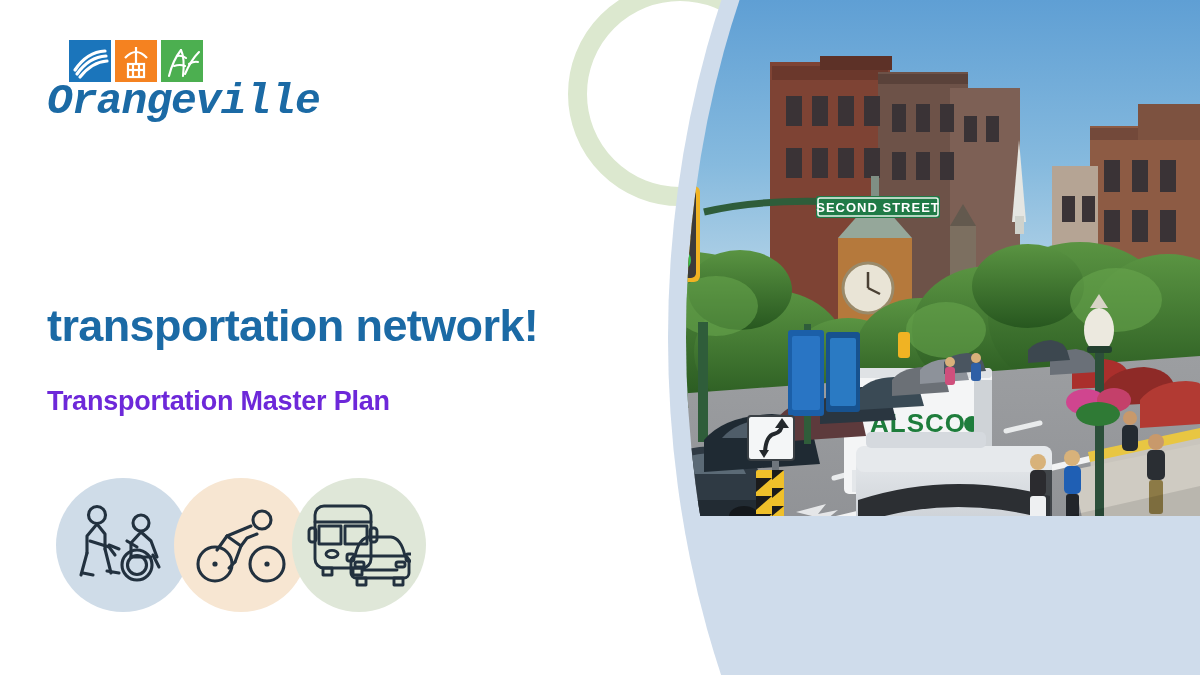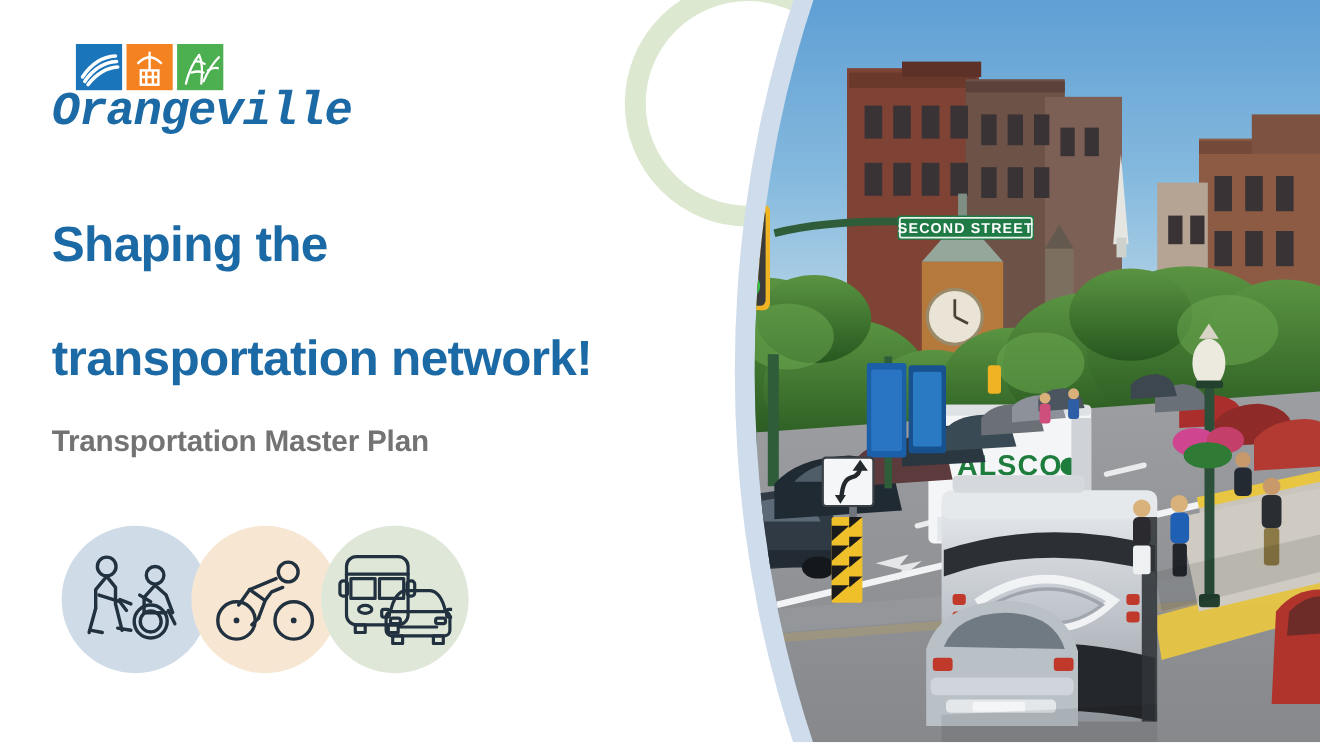--- a/index.html
+++ b/index.html
@@ -39,21 +39,21 @@
     position: absolute;
     left: 0; top: 0;
     width: 580px; height: 675px;
     background: #cfdceb;
     -webkit-clip-path: ellipse(512px 760px at 560px 338px);
     clip-path: ellipse(512px 760px at 560px 338px);
   }
   .photo {
     position: absolute;
     left: 0; top: 0;
-    width: 580px; height: 675px;
+    width: 580px; height: 516px;
     overflow: hidden;
     -webkit-clip-path: ellipse(496px 748px at 562px 338px);
     clip-path: ellipse(496px 748px at 562px 338px);
   }
   .photo svg { display: block; width: 580px; height: 675px; }
 
   
   .logo {
     position: absolute;
     left: 47px; top: 40px;
@@ -89,21 +89,21 @@
     font-weight: bold;
     color: #1b6aa5;
     letter-spacing: -0.6px;
   }
   .subtitle {
     position: absolute;
     left: 47px; top: 386px;
     z-index: 4;
     font-size: 27px;
     font-weight: bold;
-    color: #737373;
+    color: #6d28d9;
     letter-spacing: -0.2px;
   }
 
   
   .circles {
     position: absolute;
     left: 56px; top: 478px;
     z-index: 4;
     display: flex;
   }
@@ -460,21 +460,21 @@
             <path d="M16 16 Q21 15 25 18"></path>
           </g>
         </svg>
       </div>
     </div>
     <div class="logo-word">Orangeville</div>
   </div>
 
   <div class="headline">
     <h1>
-      <span>Shaping the</span><br>
+      <br>
       <br>
       <span>transportation network!</span>
     </h1>
   </div>
 
   <div class="subtitle">Transportation Master Plan</div>
 
   <div class="circles">
 
     <div class="circle c-blue">

